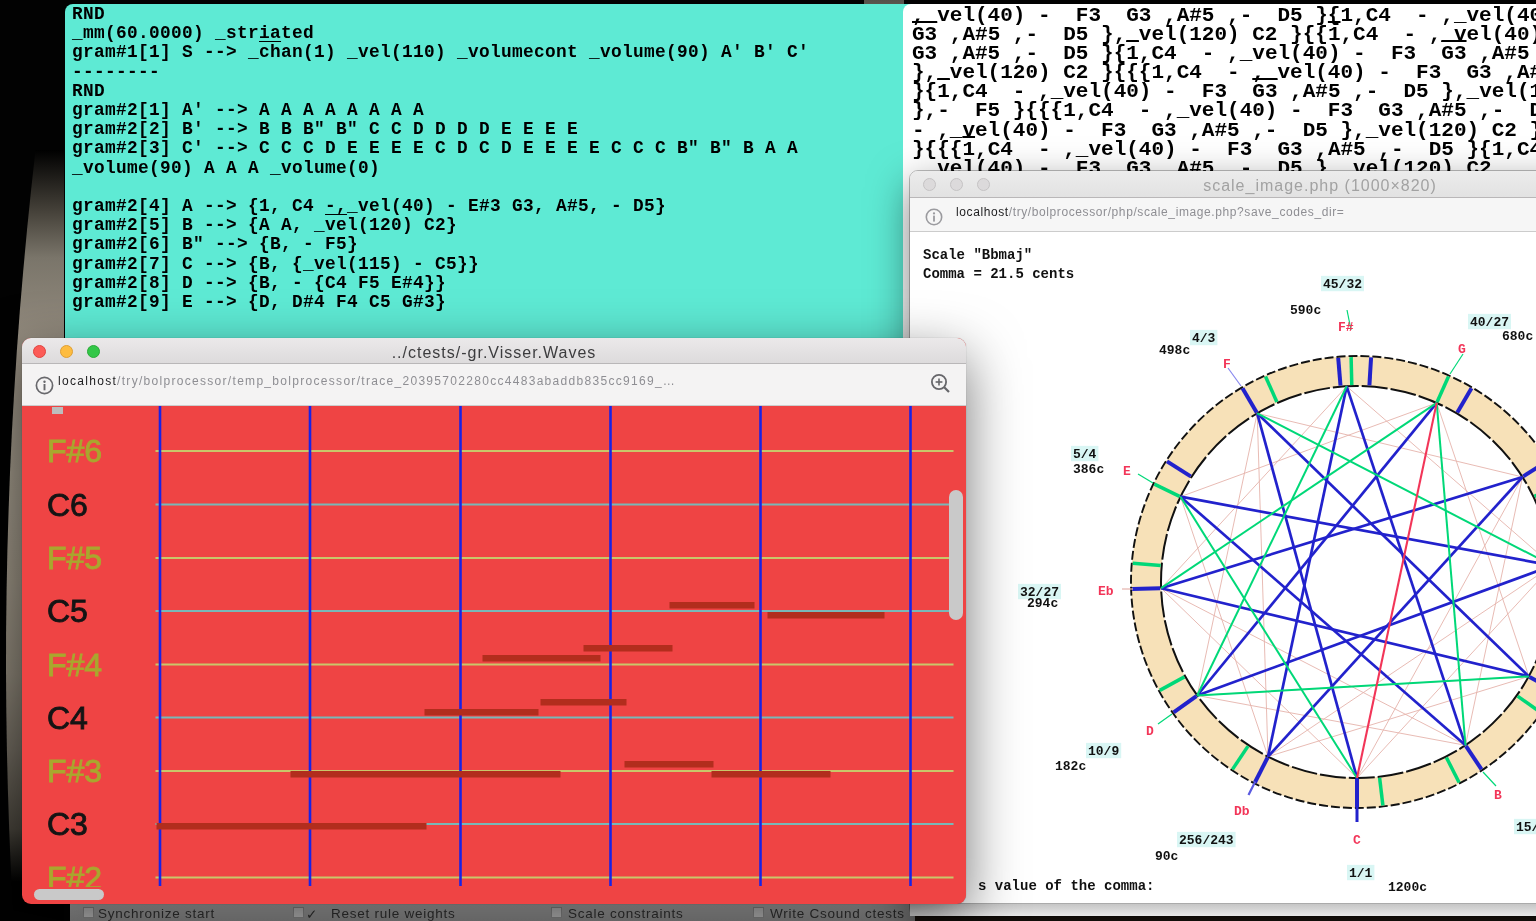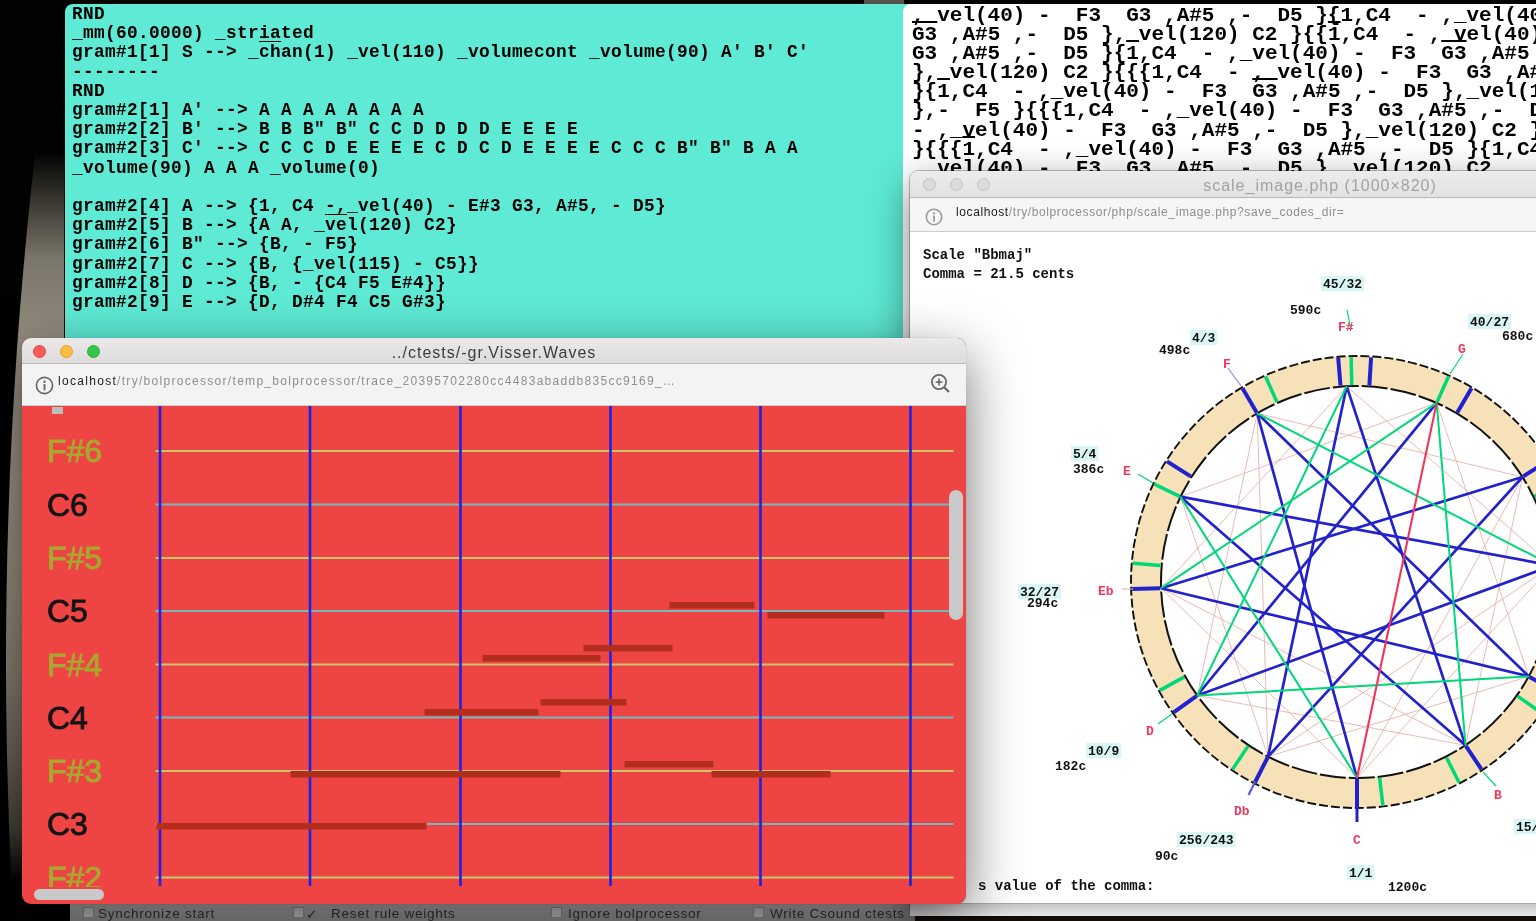--- a/index.html
+++ b/index.html
@@ -76,21 +76,21 @@
 <div class="win" style="left:70px;top:903px;width:845px;height:18px;
      background:linear-gradient(#b6b6b6,#8d8d8d);border-top:1px solid #7a7a7a;
      font-family:'Liberation Sans', sans-serif;font-size:13.5px;letter-spacing:0.75px;color:#333;">
   <div style="position:absolute;left:13px;top:3px;width:11px;height:11px;background:#c6c6c6;border:1px solid #8f8f8f;"></div>
   <div style="position:absolute;left:223px;top:3px;width:11px;height:11px;background:#c6c6c6;border:1px solid #8f8f8f;"></div>
   <div style="position:absolute;left:481px;top:3px;width:11px;height:11px;background:#c6c6c6;border:1px solid #8f8f8f;"></div>
   <div style="position:absolute;left:683px;top:3px;width:11px;height:11px;background:#c6c6c6;border:1px solid #8f8f8f;"></div>
   <div style="position:absolute;left:28px;top:2px;">Synchronize start</div>
   <div style="position:absolute;left:236px;top:2px;">✓</div>
   <div style="position:absolute;left:255px;top:2px;margin-left:6px;">Reset rule weights</div>
-  <div style="position:absolute;left:498px;top:2px;">Ignore bolprocessor</div>
+  <div style="position:absolute;left:498px;top:2px;">Scale constraints</div>
   <div style="position:absolute;left:700px;top:2px;">Write Csound ctests</div>
 </div>
 
 <div class="win" style="left:910px;top:171px;width:700px;height:745px;background:#fff;border-radius:8px;outline:1px solid rgba(0,0,0,0.25);
      box-shadow:0 14px 40px rgba(0,0,0,0.5);">
   <div class="tbar" style="height:27px;background:linear-gradient(#ececec,#e2e2e2);border-radius:8px 8px 0 0;">
     <div class="tl" style="left:13px;background:#dcdadb;border:1px solid #c5c3c4;"></div>
     <div class="tl" style="left:40px;background:#dcdadb;border:1px solid #c5c3c4;"></div>
     <div class="tl" style="left:67px;background:#dcdadb;border:1px solid #c5c3c4;"></div>
     <div class="ttl" style="color:#a2a2a2;width:820px;">scale_image.php (1000×820)</div>

